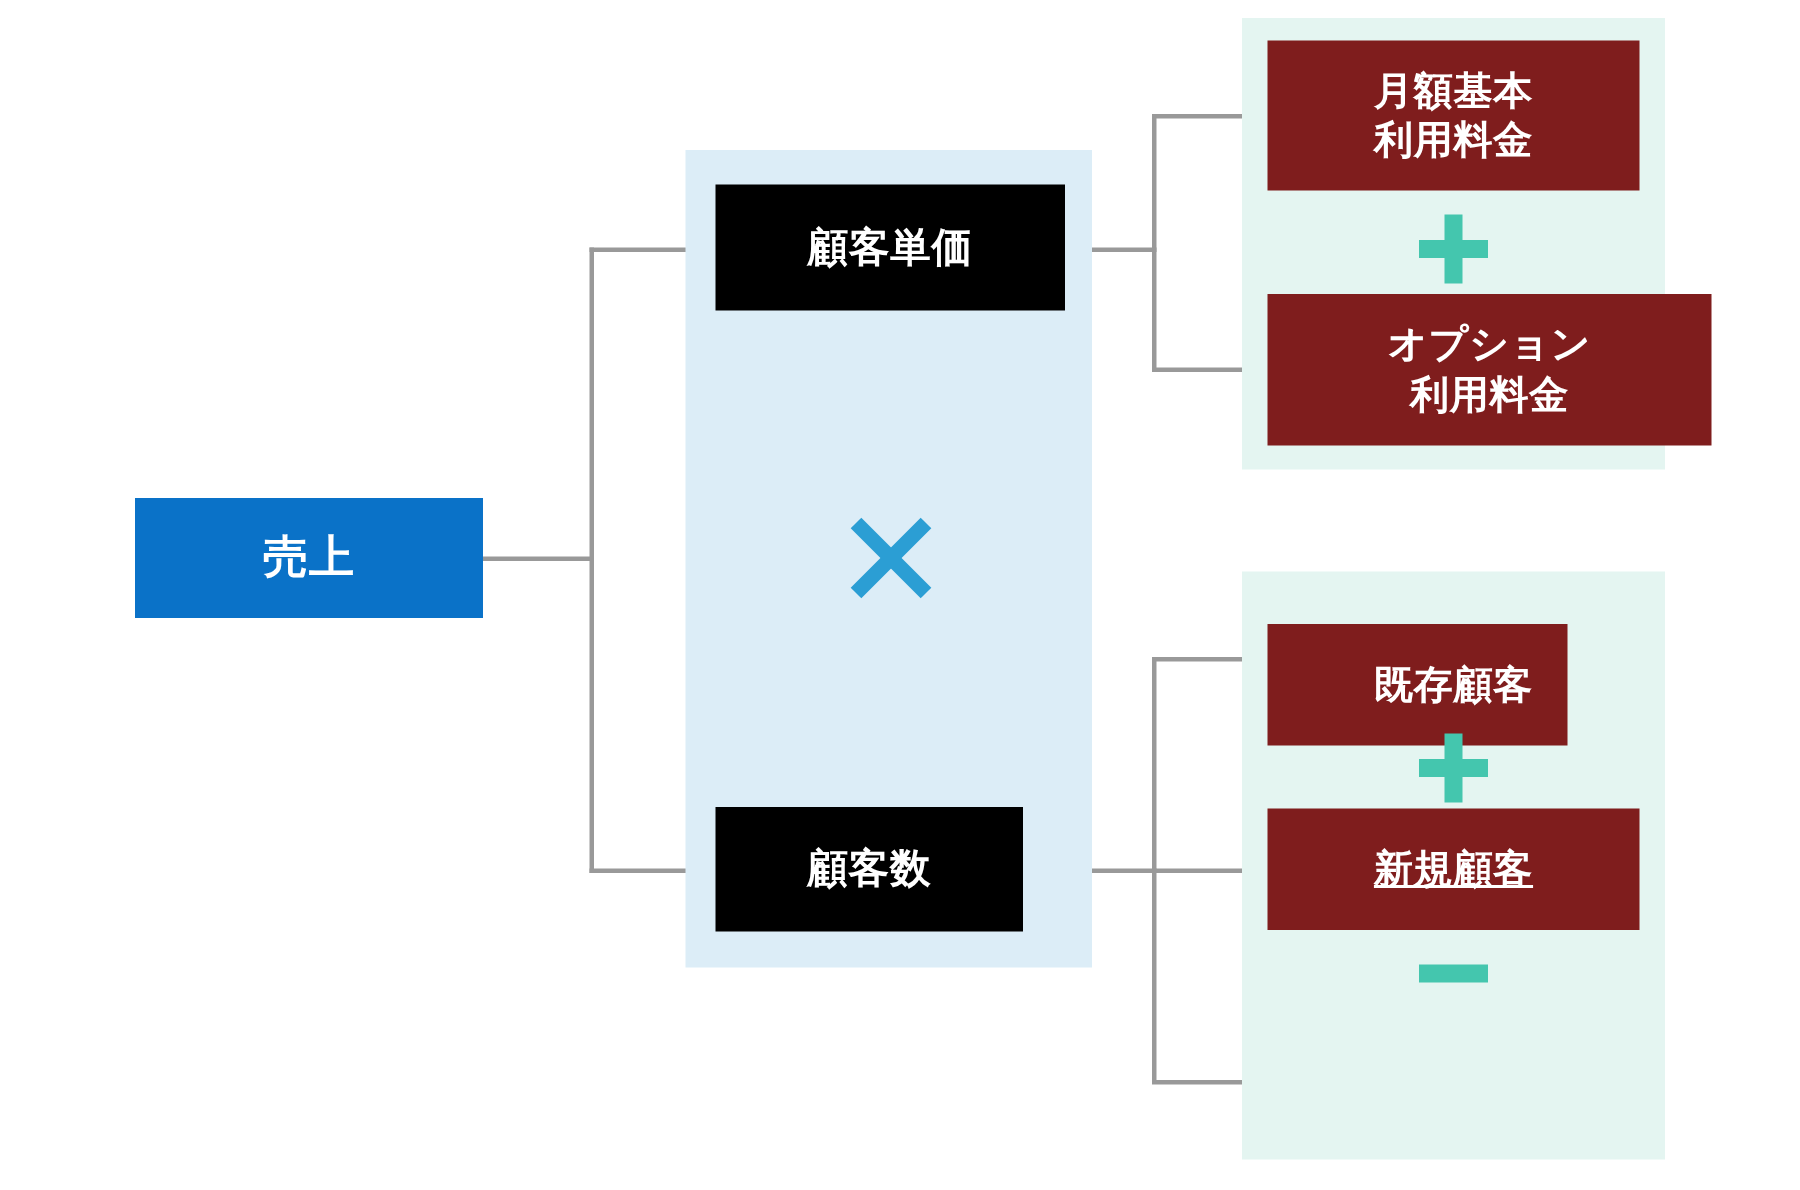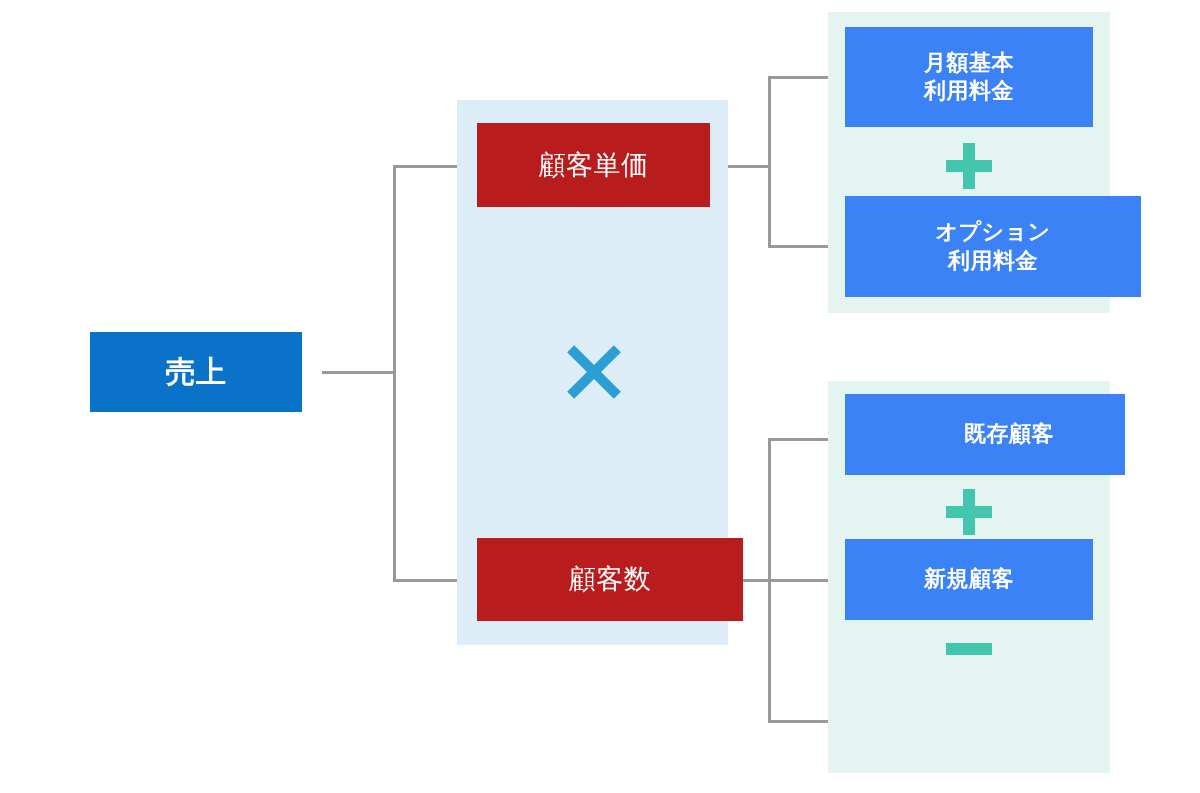--- a/index.html
+++ b/index.html
@@ -36,27 +36,27 @@
     line-height:1.28;
     letter-spacing:0.02em;
     box-sizing:border-box;
   }
   .box-root{
     background:#0a72c8;
     font-size:30px;
     font-weight:700;
   }
   .box-mid{
-    background:#b91c1c;
+    background:#000000;
     font-size:27px;
-    font-weight:400;
+    font-weight:700;
   }
   .box-leaf{
-    background:#3b82f6;
-    font-size:22px;
+    background:#7f1d1d;
+    font-size:26px;
     font-weight:700;
     align-items:center;
   }
 
   
   .op{position:absolute;}
   .op-plus .bar-h,
   .op-plus .bar-v,
   .op-minus .bar-h{
     position:absolute;
@@ -100,53 +100,53 @@
   <div class="line h" style="left:709px;top:579px;width:62px;"></div>
   <div class="line v" style="left:768px;top:438px;height:284px;"></div>
   <div class="line h" style="left:768px;top:438px;width:82px;"></div>
   <div class="line h" style="left:768px;top:579px;width:82px;"></div>
   <div class="line h" style="left:768px;top:720px;width:82px;"></div>
 
   <div class="panel panel-blue" style="left:457px;top:100px;width:271px;height:545px;"></div>
   <div class="panel panel-mint" style="left:828px;top:12px;width:282px;height:301px;"></div>
   <div class="panel panel-mint" style="left:828px;top:381px;width:282px;height:392px;"></div>
 
-  <div class="box box-root" style="left:90px;top:332px;width:212px;height:80px;">売上</div>
+  <div class="box box-root" style="left:90px;top:332px;width:232px;height:80px;">売上</div>
 
   <div class="box box-mid" style="left:477px;top:123px;width:233px;height:84px;">顧客単価</div>
 
   <div class="op op-times" style="left:563px;top:341px;">
     <i class="a"></i>
       <i class="b"></i>
   </div>
 
-  <div class="box box-mid" style="left:477px;top:538px;width:266px;height:83px;">顧客数</div>
+  <div class="box box-mid" style="left:477px;top:538px;width:205px;height:83px;">顧客数</div>
 
   <div class="box box-leaf" style="left:845px;top:27px;width:248px;height:100px;flex-direction:column;">
     <span>月額基本</span>
     <span>利用料金</span>
   </div>
 
   <div class="op op-plus" style="left:946px;top:143px;">
     <span class="bar-h"></span>
       <span class="bar-v"></span>
   </div>
 
   <div class="box box-leaf" style="left:845px;top:196px;width:296px;height:101px;flex-direction:column;">
     <span>オプション</span>
     <span>利用料金</span>
   </div>
 
-  <div class="box box-leaf" style="left:845px;top:394px;width:280px;height:81px;padding-left:48px;">既存顧客</div>
+  <div class="box box-leaf" style="left:845px;top:416px;width:200px;height:81px;padding-left:48px;">既存顧客</div>
 
   <div class="op op-plus" style="left:946px;top:489px;">
     <span class="bar-h"></span>
       <span class="bar-v"></span>
   </div>
 
-  <div class="box box-leaf" style="left:845px;top:539px;width:248px;height:81px;">新規顧客</div>
+  <div class="box box-leaf" style="left:845px;top:539px;width:248px;height:81px;text-decoration:underline;">新規顧客</div>
 
   <div class="op op-minus" style="left:946px;top:643px;">
     <span class="bar-h"></span>
   </div>
 
 
 </div>
 
 </body></html>

